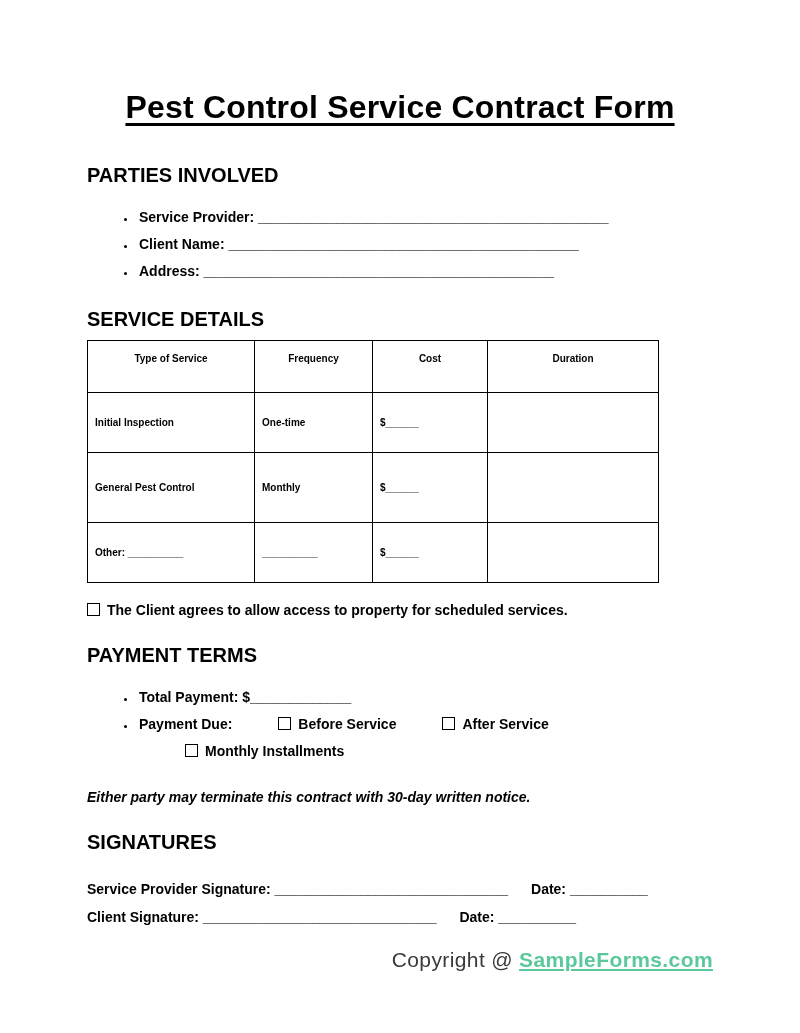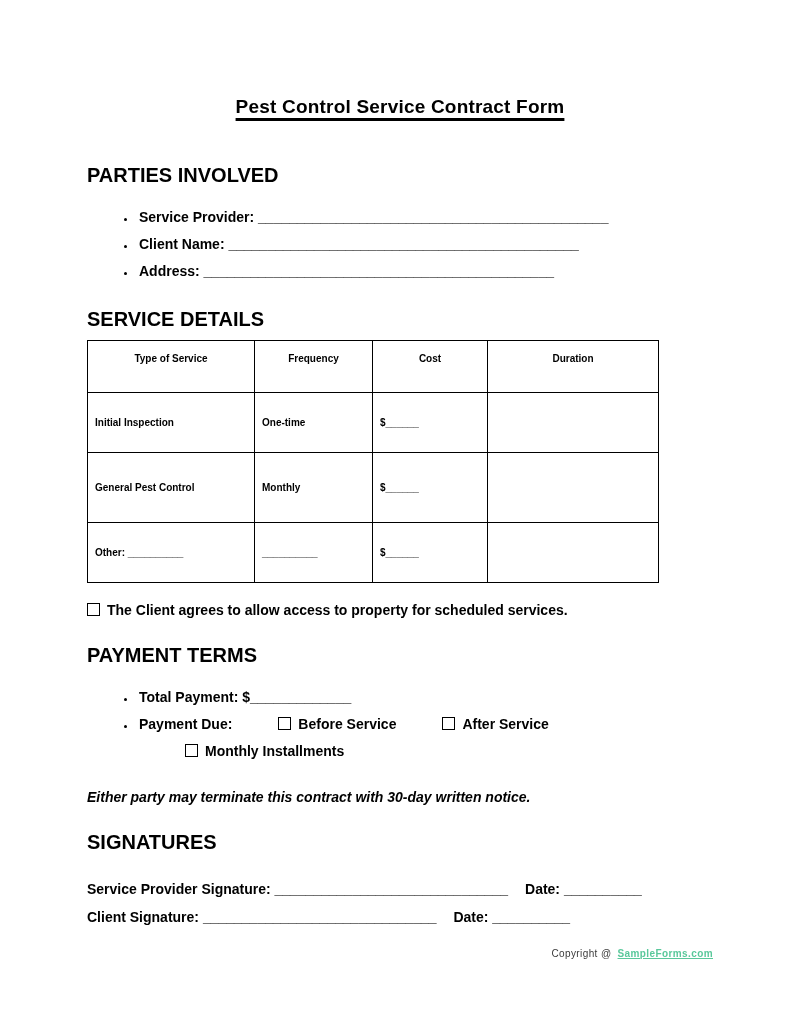--- a/index.html
+++ b/index.html
@@ -11,21 +11,21 @@
     color: #000000;
   }
   .page {
     width: 626px;
     padding: 0 87px;
     font-weight: 700;
     font-size: 14px;
   }
   .doc-title {
     margin: 90px 0 16px 0;
-    font-size: 19px;
+    font-size: 32px;
     line-height: 34px;
     font-weight: 700;
     text-align: center;
     text-decoration: underline;
     text-decoration-thickness: 2.5px;
     text-underline-offset: 5px;
     letter-spacing: 0.2px;
   }
   .section-heading {
     margin: 0;
@@ -94,26 +94,26 @@
   }
   .opt { margin-left: 10px; white-space: nowrap; padding-left: 36px; }
 
   .body-text {
     margin-top: 24px;
     line-height: 16px;
     font-style: italic;
   }
   .sig-block { margin-top: 25px; }
   .sig-row { line-height: 28px; }
-  .sig-date-label { margin-left: 1px; padding-left: 12px; }
+  .sig-date-label { margin-left: 7px; padding-left: 12px; }
 
   .footer {
     margin-top: 17px;
     text-align: right;
-    font-size: 10px;
+    font-size: 21px;
     letter-spacing: 0.4px;
   }
   .footer .copy {
     font-weight: 400;
     color: #3a3a3a;
     margin-right: 6px;
   }
   .footer a.sf-link {
     font-weight: 700;
     color: #5ac89b;

